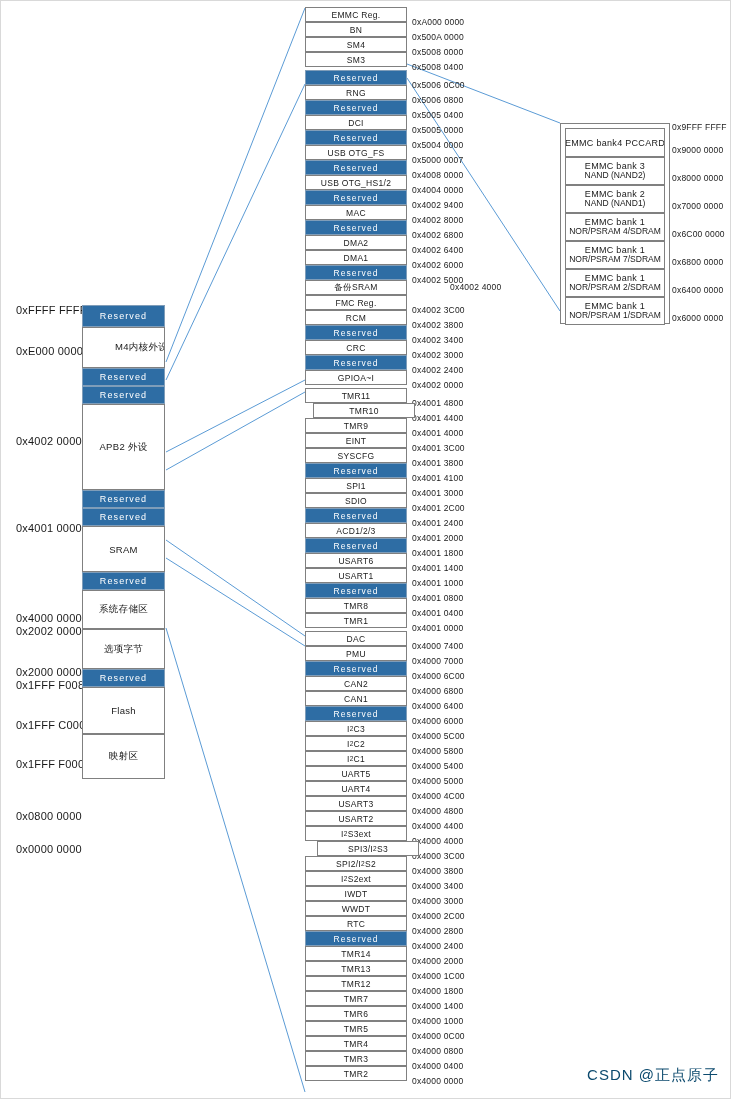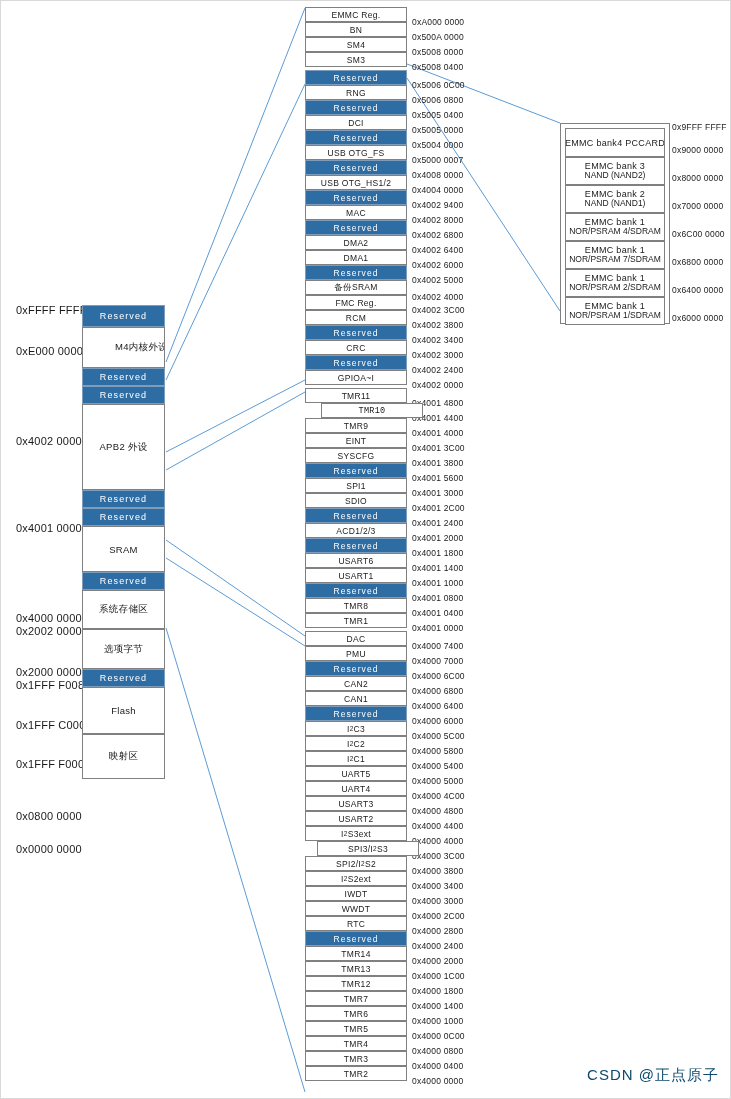--- a/index.html
+++ b/index.html
@@ -162,33 +162,33 @@
     <div class="addr-mid" style="top: 140px;">0x5004  0000</div>
     <div class="addr-mid" style="top: 155px;">0x5000  0007</div>
     <div class="addr-mid" style="top: 170px;">0x4008  0000</div>
     <div class="addr-mid" style="top: 185px;">0x4004  0000</div>
     <div class="addr-mid" style="top: 200px;">0x4002  9400</div>
     <div class="addr-mid" style="top: 215px;">0x4002  8000</div>
     <div class="addr-mid" style="top: 230px;">0x4002  6800</div>
     <div class="addr-mid" style="top: 245px;">0x4002  6400</div>
     <div class="addr-mid" style="top: 260px;">0x4002  6000</div>
     <div class="addr-mid" style="top: 275px;">0x4002  5000</div>
-    <div class="addr-mid" style="top: 292px;">0x4002  4000</div>
+    <div class="addr-mid" style="top: 282px; margin-left: 38px;">0x4002  4000</div>
     <div class="addr-mid" style="top: 305px;">0x4002  3C00</div>
     <div class="addr-mid" style="top: 320px;">0x4002  3800</div>
     <div class="addr-mid" style="top: 335px;">0x4002  3400</div>
     <div class="addr-mid" style="top: 350px;">0x4002  3000</div>
     <div class="addr-mid" style="top: 365px;">0x4002  2400</div>
     <div class="addr-mid" style="top: 380px;">0x4002  0000</div>
     <div class="addr-mid" style="top: 398px;">0x4001  4800</div>
     <div class="addr-mid" style="top: 413px;">0x4001  4400</div>
     <div class="addr-mid" style="top: 428px;">0x4001  4000</div>
     <div class="addr-mid" style="top: 443px;">0x4001  3C00</div>
     <div class="addr-mid" style="top: 458px;">0x4001  3800</div>
-    <div class="addr-mid" style="top: 473px;">0x4001  5600</div>
+    <div class="addr-mid" style="top: 473px;">0x4001  4100</div>
     <div class="addr-mid" style="top: 488px;">0x4001  3000</div>
     <div class="addr-mid" style="top: 503px;">0x4001  2C00</div>
     <div class="addr-mid" style="top: 518px;">0x4001  2400</div>
     <div class="addr-mid" style="top: 533px;">0x4001  2000</div>
     <div class="addr-mid" style="top: 548px;">0x4001  1800</div>
     <div class="addr-mid" style="top: 563px;">0x4001  1400</div>
     <div class="addr-mid" style="top: 578px;">0x4001  1000</div>
     <div class="addr-mid" style="top: 593px;">0x4001  0800</div>
     <div class="addr-mid" style="top: 608px;">0x4001  0400</div>
     <div class="addr-mid" style="top: 623px;">0x4001  0000</div>
@@ -243,21 +243,21 @@
     <div class="row" style="position: absolute; left: 0px; top: 243px; height: 15px;">DMA1</div>
     <div class="row reserved" style="position: absolute; left: 0px; top: 258px; height: 15px;">Reserved</div>
     <div class="row" style="position: absolute; left: 0px; top: 273px; height: 15px;">备份SRAM</div>
     <div class="row" style="position: absolute; left: 0px; top: 288px; height: 15px;">FMC Reg.</div>
     <div class="row" style="position: absolute; left: 0px; top: 303px; height: 15px;">RCM</div>
     <div class="row reserved" style="position: absolute; left: 0px; top: 318px; height: 15px;">Reserved</div>
     <div class="row" style="position: absolute; left: 0px; top: 333px; height: 15px;">CRC</div>
     <div class="row reserved" style="position: absolute; left: 0px; top: 348px; height: 15px;">Reserved</div>
     <div class="row" style="position: absolute; left: 0px; top: 363px; height: 15px;">GPIOA~I</div>
     <div class="row" style="position: absolute; left: 0px; top: 381px; height: 15px;">TMR11</div>
-    <div class="row" style="position: absolute; left: 16px; top: 396px; height: 15px; font-family: Liberation Mono, monospace;">TMR10</div>
+    <div class="row" style="position: absolute; left: 8px; top: 396px; height: 15px;">TMR10</div>
     <div class="row" style="position: absolute; left: 0px; top: 411px; height: 15px;">TMR9</div>
     <div class="row" style="position: absolute; left: 0px; top: 426px; height: 15px;">EINT</div>
     <div class="row" style="position: absolute; left: 0px; top: 441px; height: 15px;">SYSCFG</div>
     <div class="row reserved" style="position: absolute; left: 0px; top: 456px; height: 15px;">Reserved</div>
     <div class="row" style="position: absolute; left: 0px; top: 471px; height: 15px;">SPI1</div>
     <div class="row" style="position: absolute; left: 0px; top: 486px; height: 15px;">SDIO</div>
     <div class="row reserved" style="position: absolute; left: 0px; top: 501px; height: 15px;">Reserved</div>
     <div class="row" style="position: absolute; left: 0px; top: 516px; height: 15px;">ACD1/2/3</div>
     <div class="row reserved" style="position: absolute; left: 0px; top: 531px; height: 15px;">Reserved</div>
     <div class="row" style="position: absolute; left: 0px; top: 546px; height: 15px;">USART6</div>

